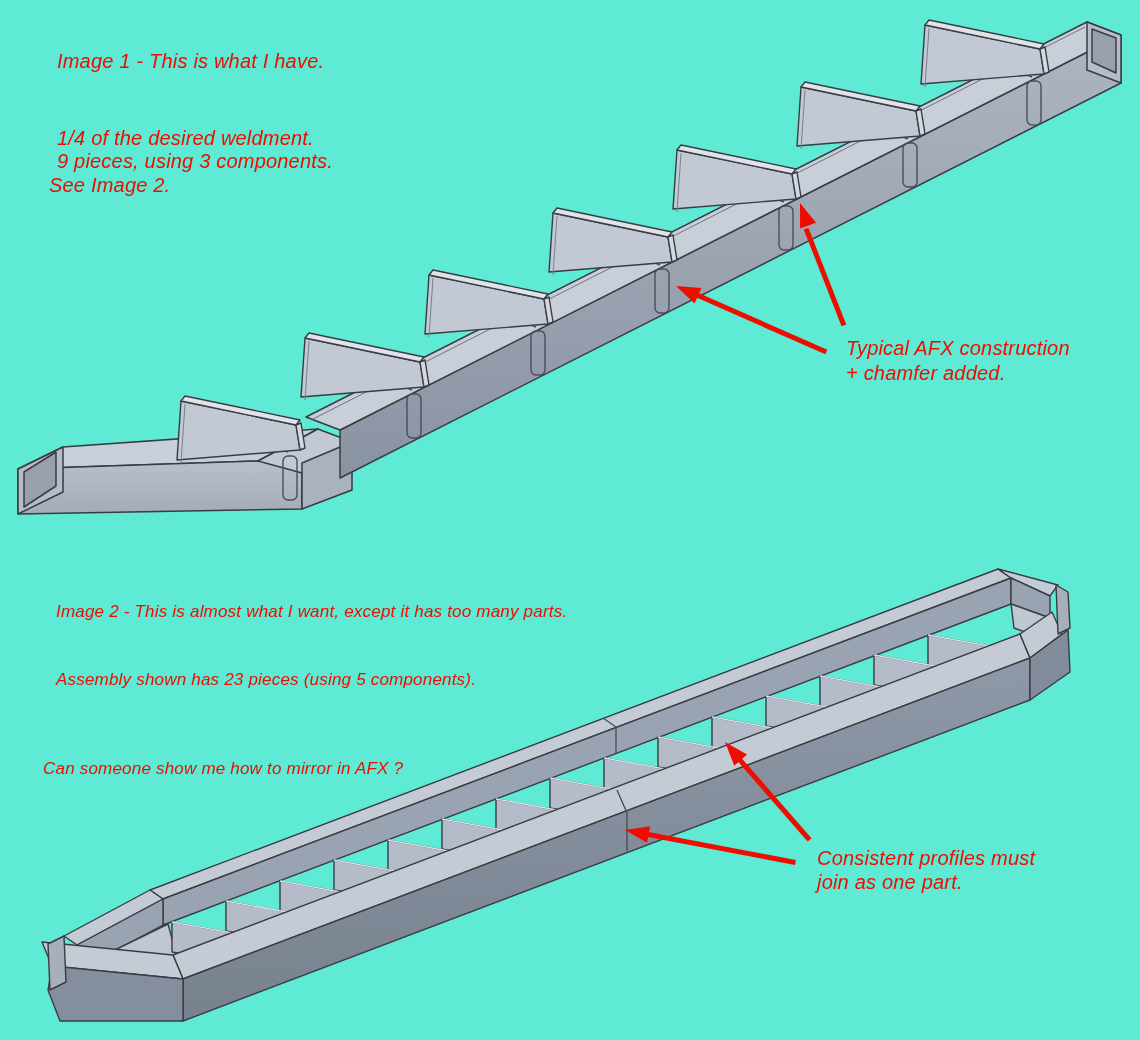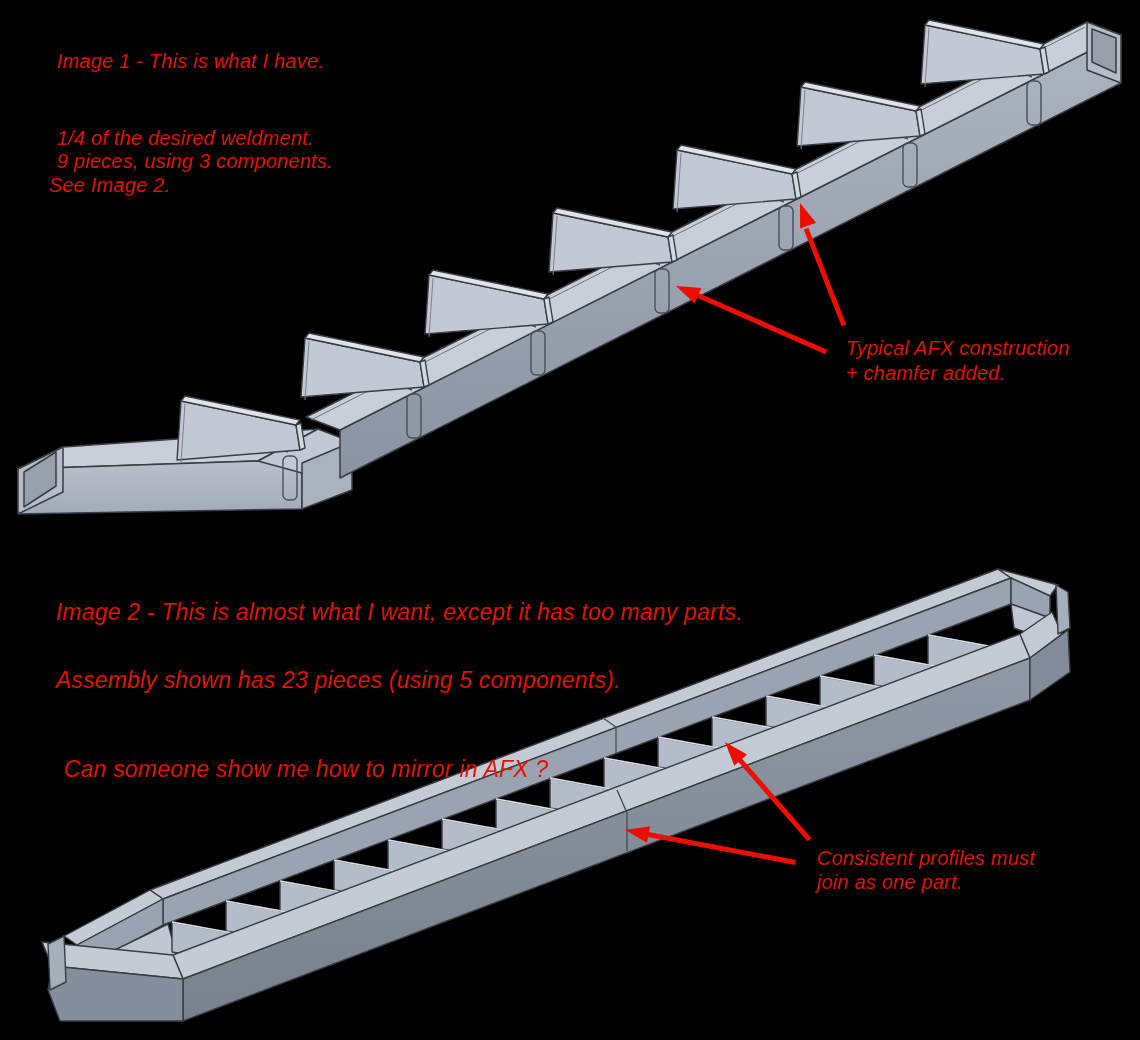--- a/index.html
+++ b/index.html
@@ -1,25 +1,25 @@
 <!DOCTYPE html>
 <html><head>
 <meta charset="utf-8">
 <style>
   html,body{margin:0;padding:0;background:#ffffff;}
   .stage{
-    position:relative;width:1140px;height:1040px;background:#000000;
+    position:relative;width:1140px;height:1040px;background:#5eead4;
     overflow:hidden;font-family:"Liberation Sans",sans-serif;
   }
   .cad-svg{position:absolute;left:0;top:0;width:1140px;height:1040px;}
   .note{
     position:absolute;color:#ee0e00;font-style:italic;font-size:20px;
     line-height:24px;white-space:nowrap;letter-spacing:0.2px;
   }
-  .note.b2{font-size:23px;}
+  .note.b2{font-size:17px;}
 </style>
 </head>
 <body>
 
 <div class="stage">
 
 <svg class="cad-svg" viewBox="0 0 1140 1040">
   <defs>
     <linearGradient id="gradBeam" x1="0" y1="0" x2="0" y2="1">
       <stop offset="0" stop-color="#adb5c1"></stop>
@@ -195,18 +195,18 @@
 <div class="note" style="left:57px;top:49px">Image 1 - This is what I have.</div>
 <div class="note" style="left:57px;top:126px">1/4 of the desired weldment.</div>
 <div class="note" style="left:57px;top:149px">9 pieces, using 3 components.</div>
 <div class="note" style="left:49px;top:173px">See Image 2.</div>
 
 <div class="note" style="left:846px;top:336px">Typical AFX construction</div>
 <div class="note" style="left:846px;top:361px">+ chamfer added.</div>
 
 <div class="note b2" style="left:56px;top:600px">Image 2 - This is almost what I want, except it has too many parts.</div>
 <div class="note b2" style="left:56px;top:668px">Assembly shown has 23 pieces (using 5 components).</div>
-<div class="note b2" style="left:64px;top:757px">Can someone show me how to mirror in AFX ?</div>
+<div class="note b2" style="left:43px;top:757px">Can someone show me how to mirror in AFX ?</div>
 
 <div class="note" style="left:817px;top:846px">Consistent profiles must</div>
 <div class="note" style="left:817px;top:870px">join as one part.</div>
 
 </div>
 
 </body></html>

